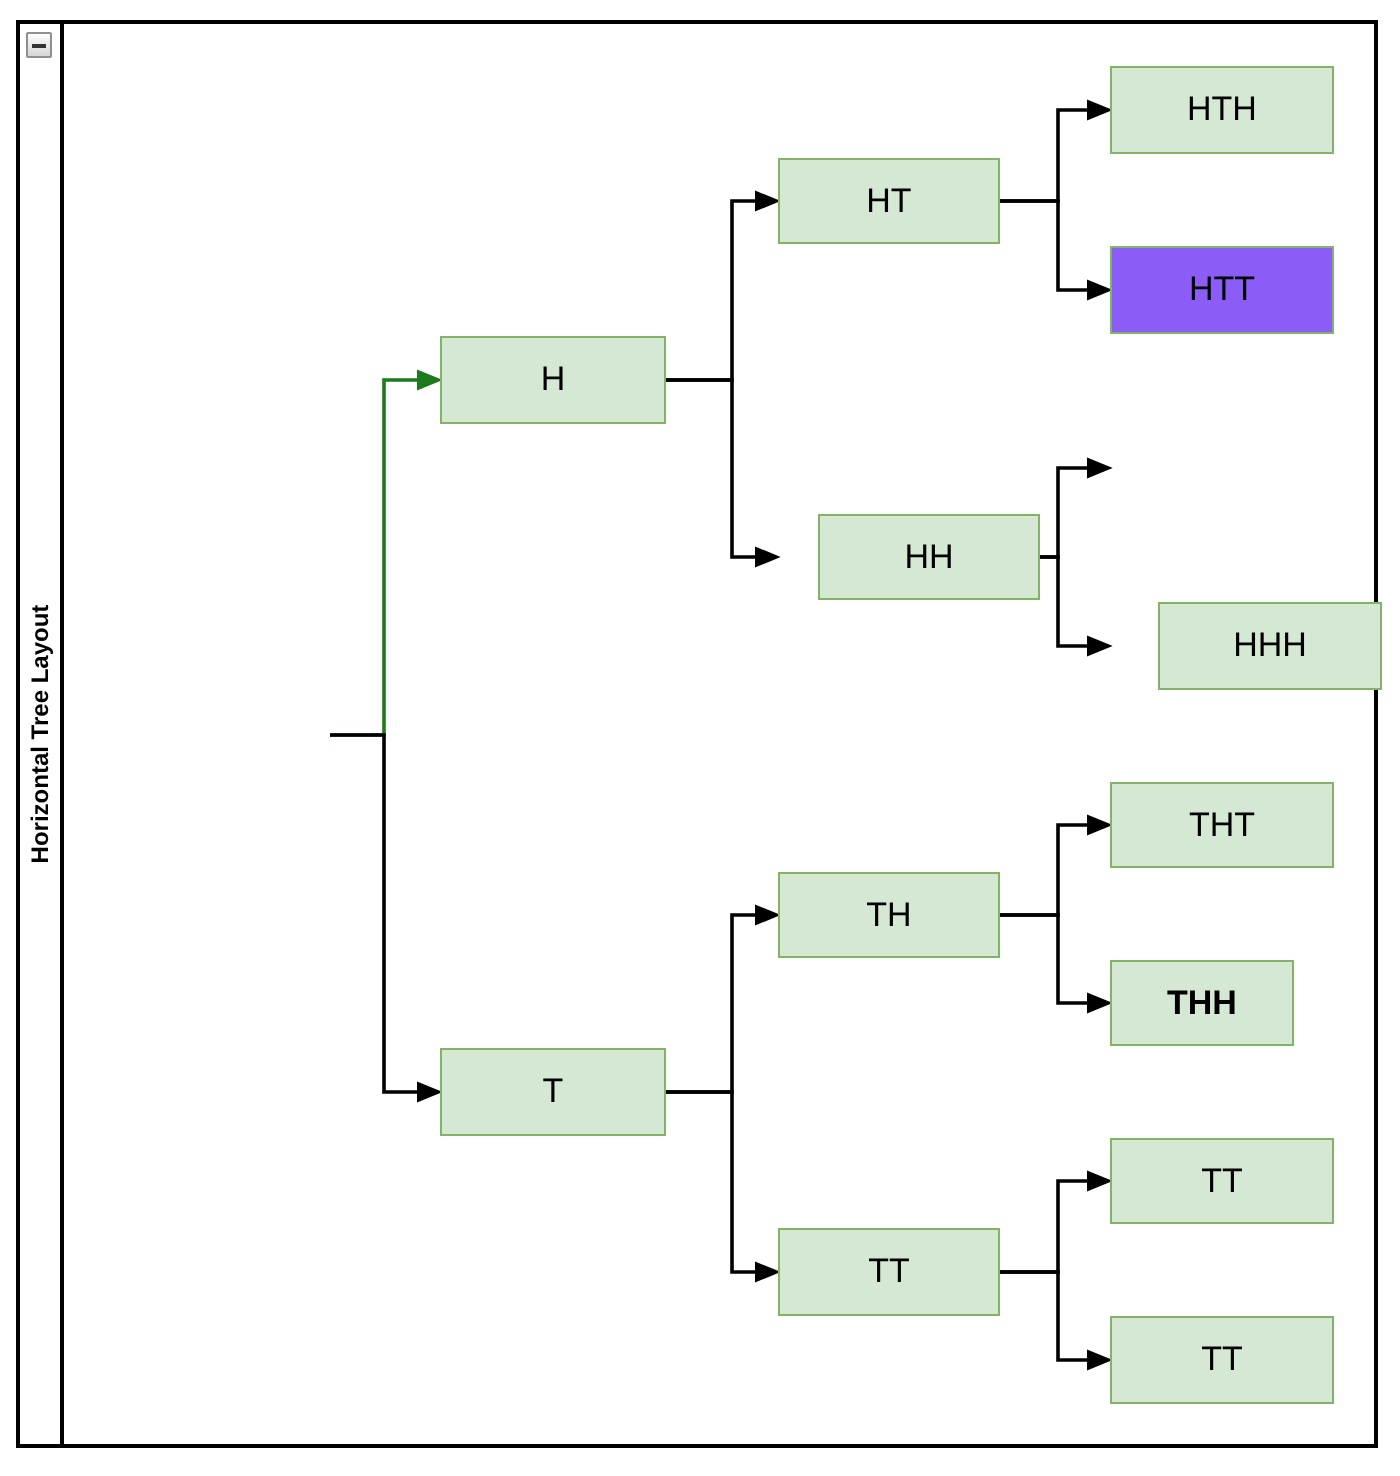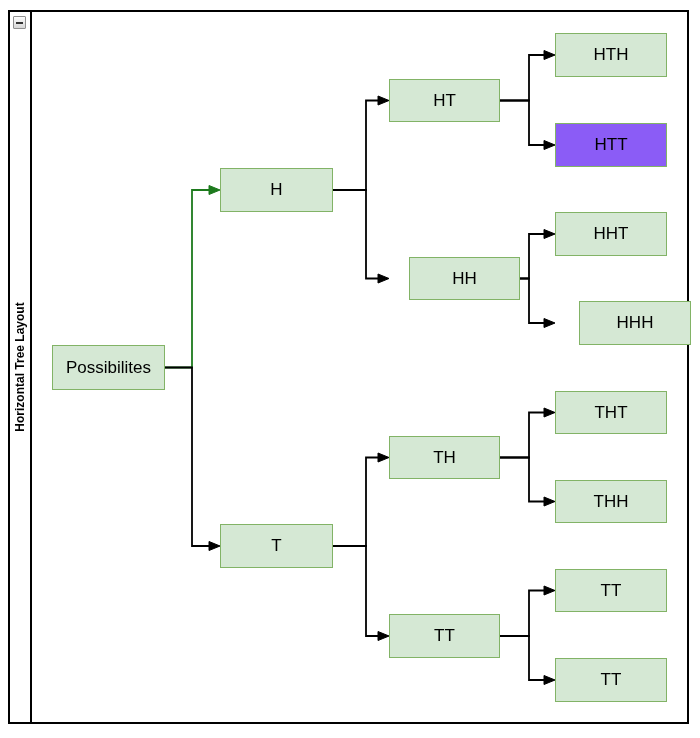--- a/index.html
+++ b/index.html
@@ -118,28 +118,26 @@
     <path d="M 500 457.5 H 529 V 412.5 H 545" fill="none" stroke="#000000" stroke-width="1.8"></path>
     <path d="M 555 412.5 L 544 408 L 544 417 Z" fill="#000000" stroke="#000000"></path>
     <path d="M 500 457.5 H 529 V 501.5 H 545" fill="none" stroke="#000000" stroke-width="1.8"></path>
     <path d="M 555 501.5 L 544 497 L 544 506 Z" fill="#000000" stroke="#000000"></path>
     <path d="M 500 636 H 529 V 590.5 H 545" fill="none" stroke="#000000" stroke-width="1.8"></path>
     <path d="M 555 590.5 L 544 586 L 544 595 Z" fill="#000000" stroke="#000000"></path>
     <path d="M 500 636 H 529 V 680 H 545" fill="none" stroke="#000000" stroke-width="1.8"></path>
     <path d="M 555 680 L 544 675.5 L 544 684.5 Z" fill="#000000" stroke="#000000"></path>
   </svg>
 <div id="node-layer">
-    <div class="tree-node" style="left: 52px; top: 345px; width: 113px; height: 45px; background: rgb(213, 232, 212); border: 1.5px solid rgb(130, 179, 102); color: rgb(0, 0, 0);">Possibilites</div>
     <div class="tree-node" style="left: 220px; top: 168px; width: 113px; height: 44px; background: rgb(213, 232, 212); border: 1.5px solid rgb(130, 179, 102); color: rgb(0, 0, 0);">H</div>
     <div class="tree-node" style="left: 220px; top: 524px; width: 113px; height: 44px; background: rgb(213, 232, 212); border: 1.5px solid rgb(130, 179, 102); color: rgb(0, 0, 0);">T</div>
     <div class="tree-node" style="left: 389px; top: 79px; width: 111px; height: 43px; background: rgb(213, 232, 212); border: 1.5px solid rgb(130, 179, 102); color: rgb(0, 0, 0);">HT</div>
     <div class="tree-node" style="left: 389px; top: 257px; width: 111px; height: 43px; background: rgb(213, 232, 212); border: 1.5px solid rgb(130, 179, 102); color: rgb(0, 0, 0); margin-left: 20px;">HH</div>
     <div class="tree-node" style="left: 389px; top: 436px; width: 111px; height: 43px; background: rgb(213, 232, 212); border: 1.5px solid rgb(130, 179, 102); color: rgb(0, 0, 0);">TH</div>
     <div class="tree-node" style="left: 389px; top: 614px; width: 111px; height: 44px; background: rgb(213, 232, 212); border: 1.5px solid rgb(130, 179, 102); color: rgb(0, 0, 0);">TT</div>
     <div class="tree-node" style="left: 555px; top: 33px; width: 112px; height: 44px; background: rgb(213, 232, 212); border: 1.5px solid rgb(130, 179, 102); color: rgb(0, 0, 0);">HTH</div>
     <div class="tree-node" style="left: 555px; top: 123px; width: 112px; height: 44px; background: #8b5cf6; border: 1.5px solid rgb(130, 179, 102); color: rgb(0, 0, 0);">HTT</div>
-    <div class="tree-node" style="left: 555px; top: 212px; width: 112px; height: 44px; background: rgb(213, 232, 212); border: 1.5px solid rgb(130, 179, 102); color: rgb(0, 0, 0);">HHT</div>
     <div class="tree-node" style="left: 555px; top: 301px; width: 112px; height: 44px; background: rgb(213, 232, 212); border: 1.5px solid rgb(130, 179, 102); color: rgb(0, 0, 0); margin-left: 24px;">HHH</div>
     <div class="tree-node" style="left: 555px; top: 391px; width: 112px; height: 43px; background: rgb(213, 232, 212); border: 1.5px solid rgb(130, 179, 102); color: rgb(0, 0, 0);">THT</div>
-    <div class="tree-node" style="left: 555px; top: 480px; width: 112px; height: 43px; background: rgb(213, 232, 212); border: 1.5px solid rgb(130, 179, 102); color: rgb(0, 0, 0);">THH</div>
+    <div class="tree-node" style="left: 555px; top: 480px; width: 92px; height: 43px; background: rgb(213, 232, 212); border: 1.5px solid rgb(130, 179, 102); color: rgb(0, 0, 0); font-weight: bold;">THH</div>
     <div class="tree-node" style="left: 555px; top: 569px; width: 112px; height: 43px; background: rgb(213, 232, 212); border: 1.5px solid rgb(130, 179, 102); color: rgb(0, 0, 0);">TT</div>
     <div class="tree-node" style="left: 555px; top: 658px; width: 112px; height: 44px; background: rgb(213, 232, 212); border: 1.5px solid rgb(130, 179, 102); color: rgb(0, 0, 0);">TT</div>
   </div>
 
 </body></html>

